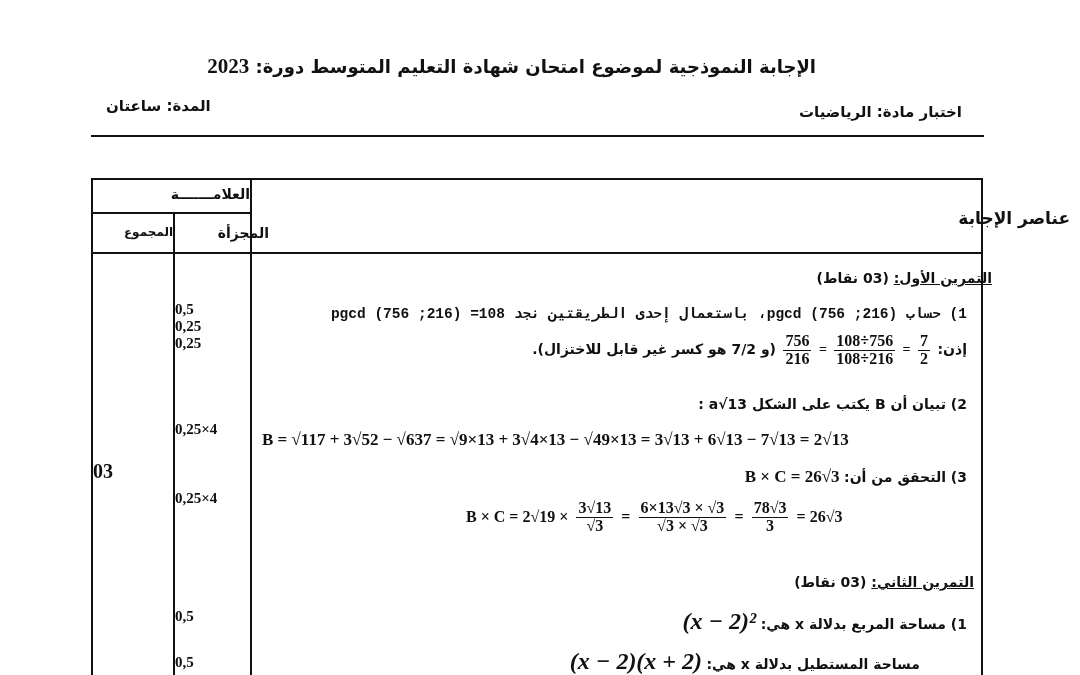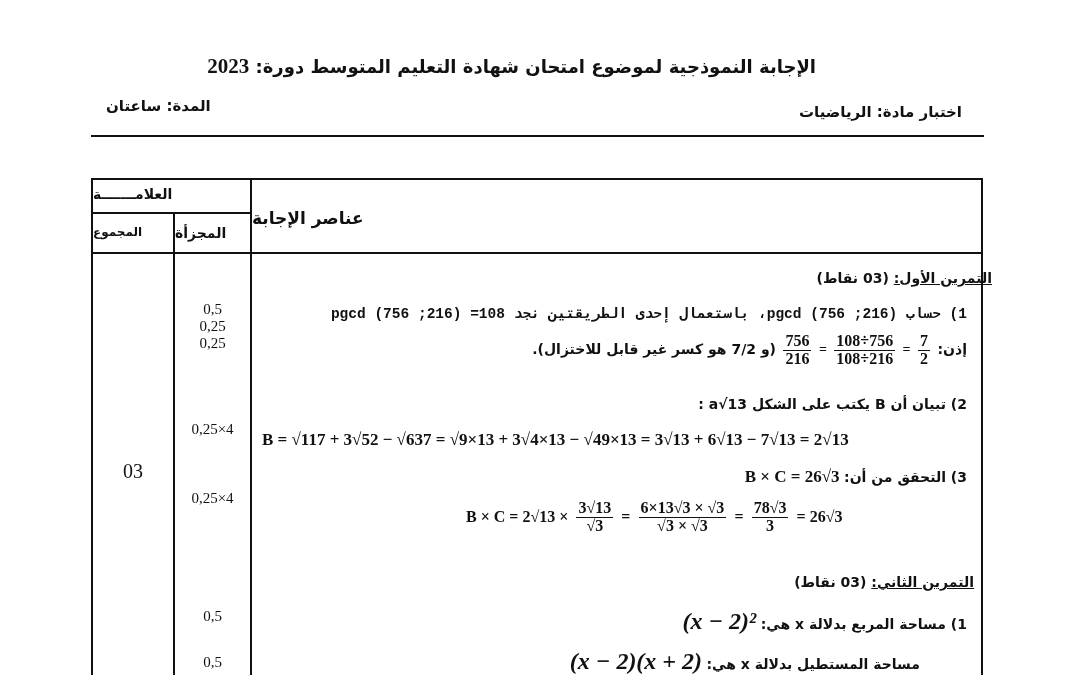--- a/index.html
+++ b/index.html
@@ -11,23 +11,23 @@
   .title .year { font-family: "Liberation Serif", serif; font-size: 21px; }
 
   .meta-right { position: absolute; top: 103px; right: 118px; direction: rtl; font-weight: bold; font-size: 15px; white-space: nowrap; }
   .meta-left { position: absolute; top: 97px; left: 106px; direction: rtl; font-weight: bold; font-size: 15px; white-space: nowrap; }
   .hr { position: absolute; top: 135px; left: 91px; width: 893px; height: 2px; background: #111; }
 
   .table { position: absolute; top: 178px; left: 91px; width: 892px; height: 520px; border: 2px solid #111; border-bottom: none; }
   .vline { position: absolute; top: 0; bottom: 0; width: 2px; background: #111; }
   .hline { position: absolute; height: 2px; background: #111; }
 
-  .cell-text { position: absolute; font-weight: bold; text-align: left; direction: rtl; white-space: nowrap; }
+  .cell-text { position: absolute; font-weight: bold; text-align: right; direction: rtl; white-space: nowrap; }
 
-  .num { font-family: "Liberation Serif", serif; font-weight: normal; font-size: 15px; position: absolute; text-align: center; }
+  .num { font-family: "Liberation Serif", serif; font-weight: bold; font-size: 15px; position: absolute; }
 
   .rtl { direction: rtl; }
   .line { position: absolute; white-space: nowrap; font-size: 14px; }
   .ar { font-weight: bold; }
   .ul { text-decoration: underline; }
   .m { font-family: "Liberation Serif", serif; font-weight: bold; }
   .mi { font-family: "Liberation Serif", serif; font-style: italic; font-weight: bold; }
   .frac { display: inline-block; vertical-align: middle; text-align: center; font-family: "Liberation Serif", serif; font-weight: bold; font-size: 16px; line-height: 1.05; margin: 0 3px; }
   .frac .n { display: block; border-bottom: 1.5px solid #111; padding: 0 2px; }
   .frac .d { display: block; padding: 0 2px; }
@@ -86,21 +86,21 @@
 <div class="line rtl ar" style="top:396px; right:113px;">2) تبيان أن B يكتب على الشكل a√13 :</div>
 
 <div class="line m" style="top:430px; left:262px; font-size:17px;">B = √117 + 3√52 − √637 = √9×13 + 3√4×13 − √49×13 = 3√13 + 6√13 − 7√13 = 2√13</div>
 
 <div class="line rtl" style="top:467px; right:113px;">
   <span class="ar">3) التحقق من أن:</span>
   <span class="m" style="font-size:17px;">B × C = 26√3</span>
 </div>
 
 <div class="line" style="top:500px; left:466px; font-size:16px;">
-  <span class="m">B × C = 2√13 ×</span>
+  <span class="m">B × C = 2√19 ×</span>
   <span class="frac"><span class="n">3√13</span><span class="d">√3</span></span>
   <span class="m">=</span>
   <span class="frac"><span class="n">6×13√3 × √3</span><span class="d">√3 × √3</span></span>
   <span class="m">=</span>
   <span class="frac"><span class="n">78√3</span><span class="d">3</span></span>
   <span class="m">= 26√3</span>
 </div>
 
 <div class="line rtl ar" style="top:574px; right:106px;">
   <span class="ul">التمرين الثاني:</span>

